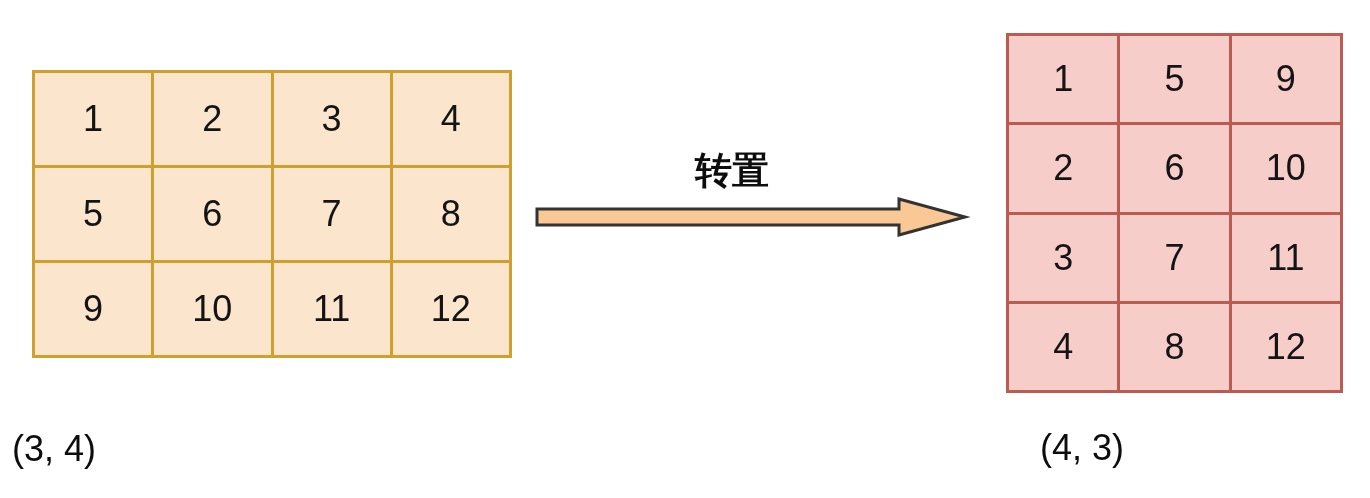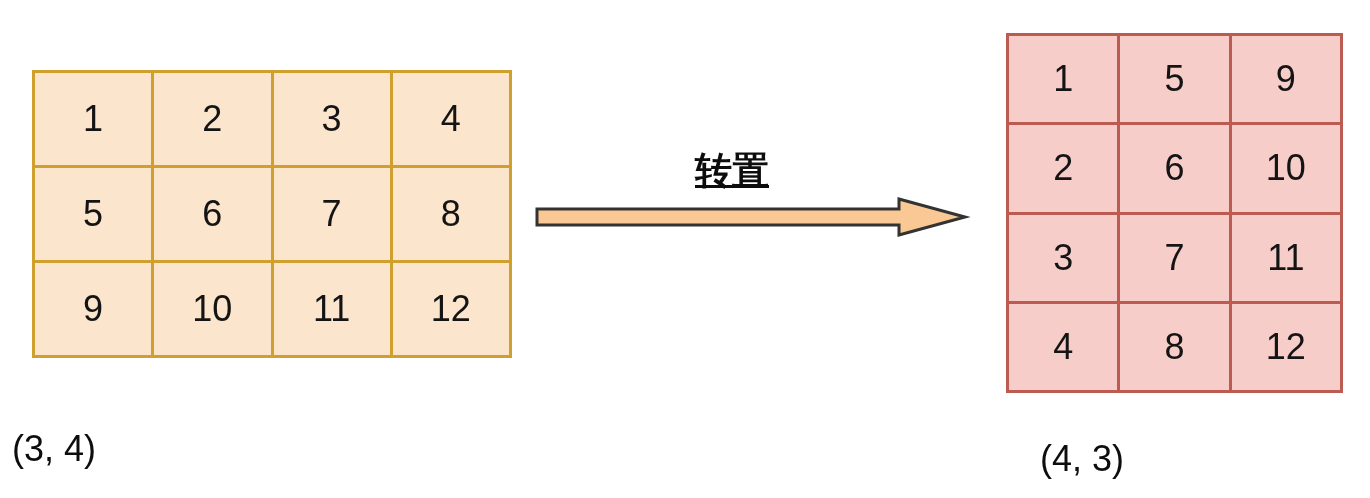--- a/index.html
+++ b/index.html
@@ -53,33 +53,32 @@
     color: #0d0d0d;
     z-index: 2;
   }
   .shape-label-left {
     left: 12px;
     top: 428px;
     width: 470px;
   }
   .shape-label-right {
     left: 1040px;
-    top: 438px;
+    top: 427px;
     width: 250px;
   }
   .arrow-label {
     position: absolute;
     left: 632px;
     top: 146px;
     width: 200px;
     text-align: center;
     font-size: 37px;
     font-weight: 600;
     color: #0d0d0d;
-    text-decoration: underline;
   }
   .arrow-svg {
     position: absolute;
     left: 532px;
     top: 150px;
     width: 440px;
     height: 100px;
   }
   .watermark {
     position: absolute;

